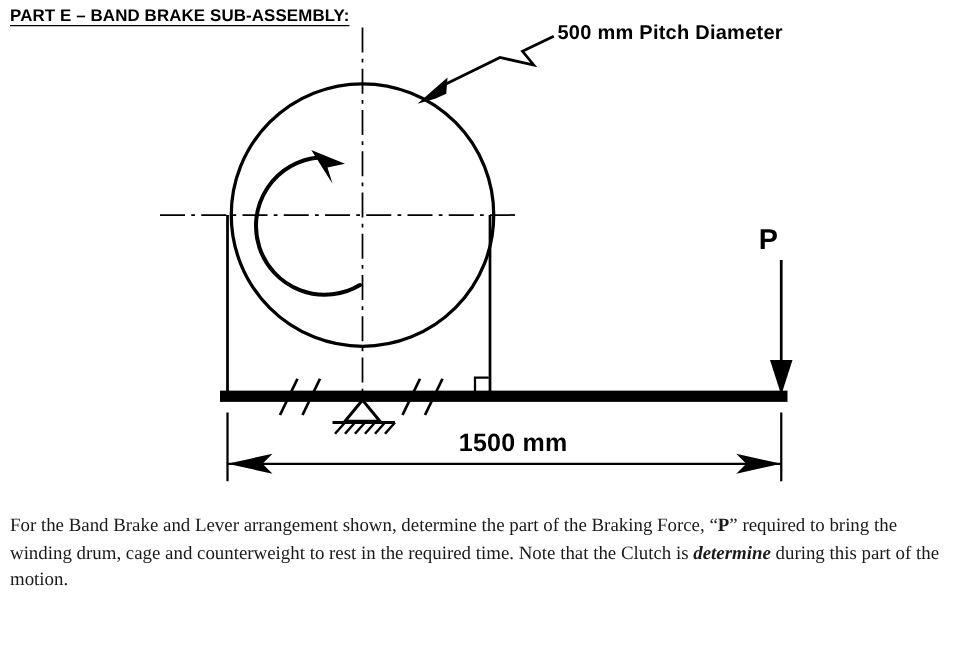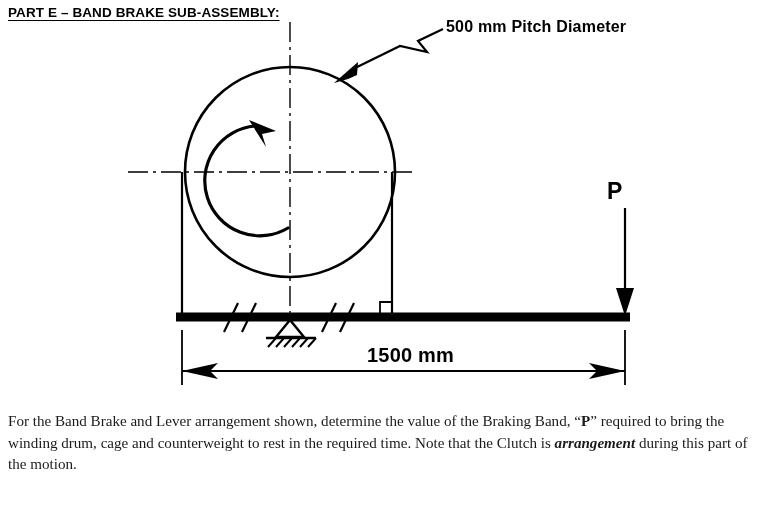--- a/index.html
+++ b/index.html
@@ -150,16 +150,16 @@
       <path d="M 625 371 L 589 363 L 597 371 L 589 379 Z" fill="#000000" stroke="none"></path>
     </g>
   </svg>
 
   <div class="diagram-label lbl-pitch">500 mm Pitch Diameter</div>
 
   <div class="diagram-label lbl-force">P</div>
 
   <div class="diagram-label lbl-dim">1500 mm</div>
 
-  <p class="body-text" id="para-1"><span>For the Band Brake and Lever arrangement shown, determine the value of the Braking Band, “</span><span class="em-bold">P</span><span>” required to bring the winding drum, cage and counterweight to rest in the required time.  Note that the Clutch is </span><span class="em-bold-italic">arrangement</span><span> during this part of the motion.</span></p>
+  <p class="body-text" id="para-1"><span>For the Band Brake and Lever arrangement shown, determine the part of the Braking Force, “</span><span class="em-bold">P</span><span>” required to bring the winding drum, cage and counterweight to rest in the required time.  Note that the Clutch is </span><span class="em-bold-italic">determine</span><span> during this part of the motion.</span></p>
 
 
 </div>
 
 </body></html>

